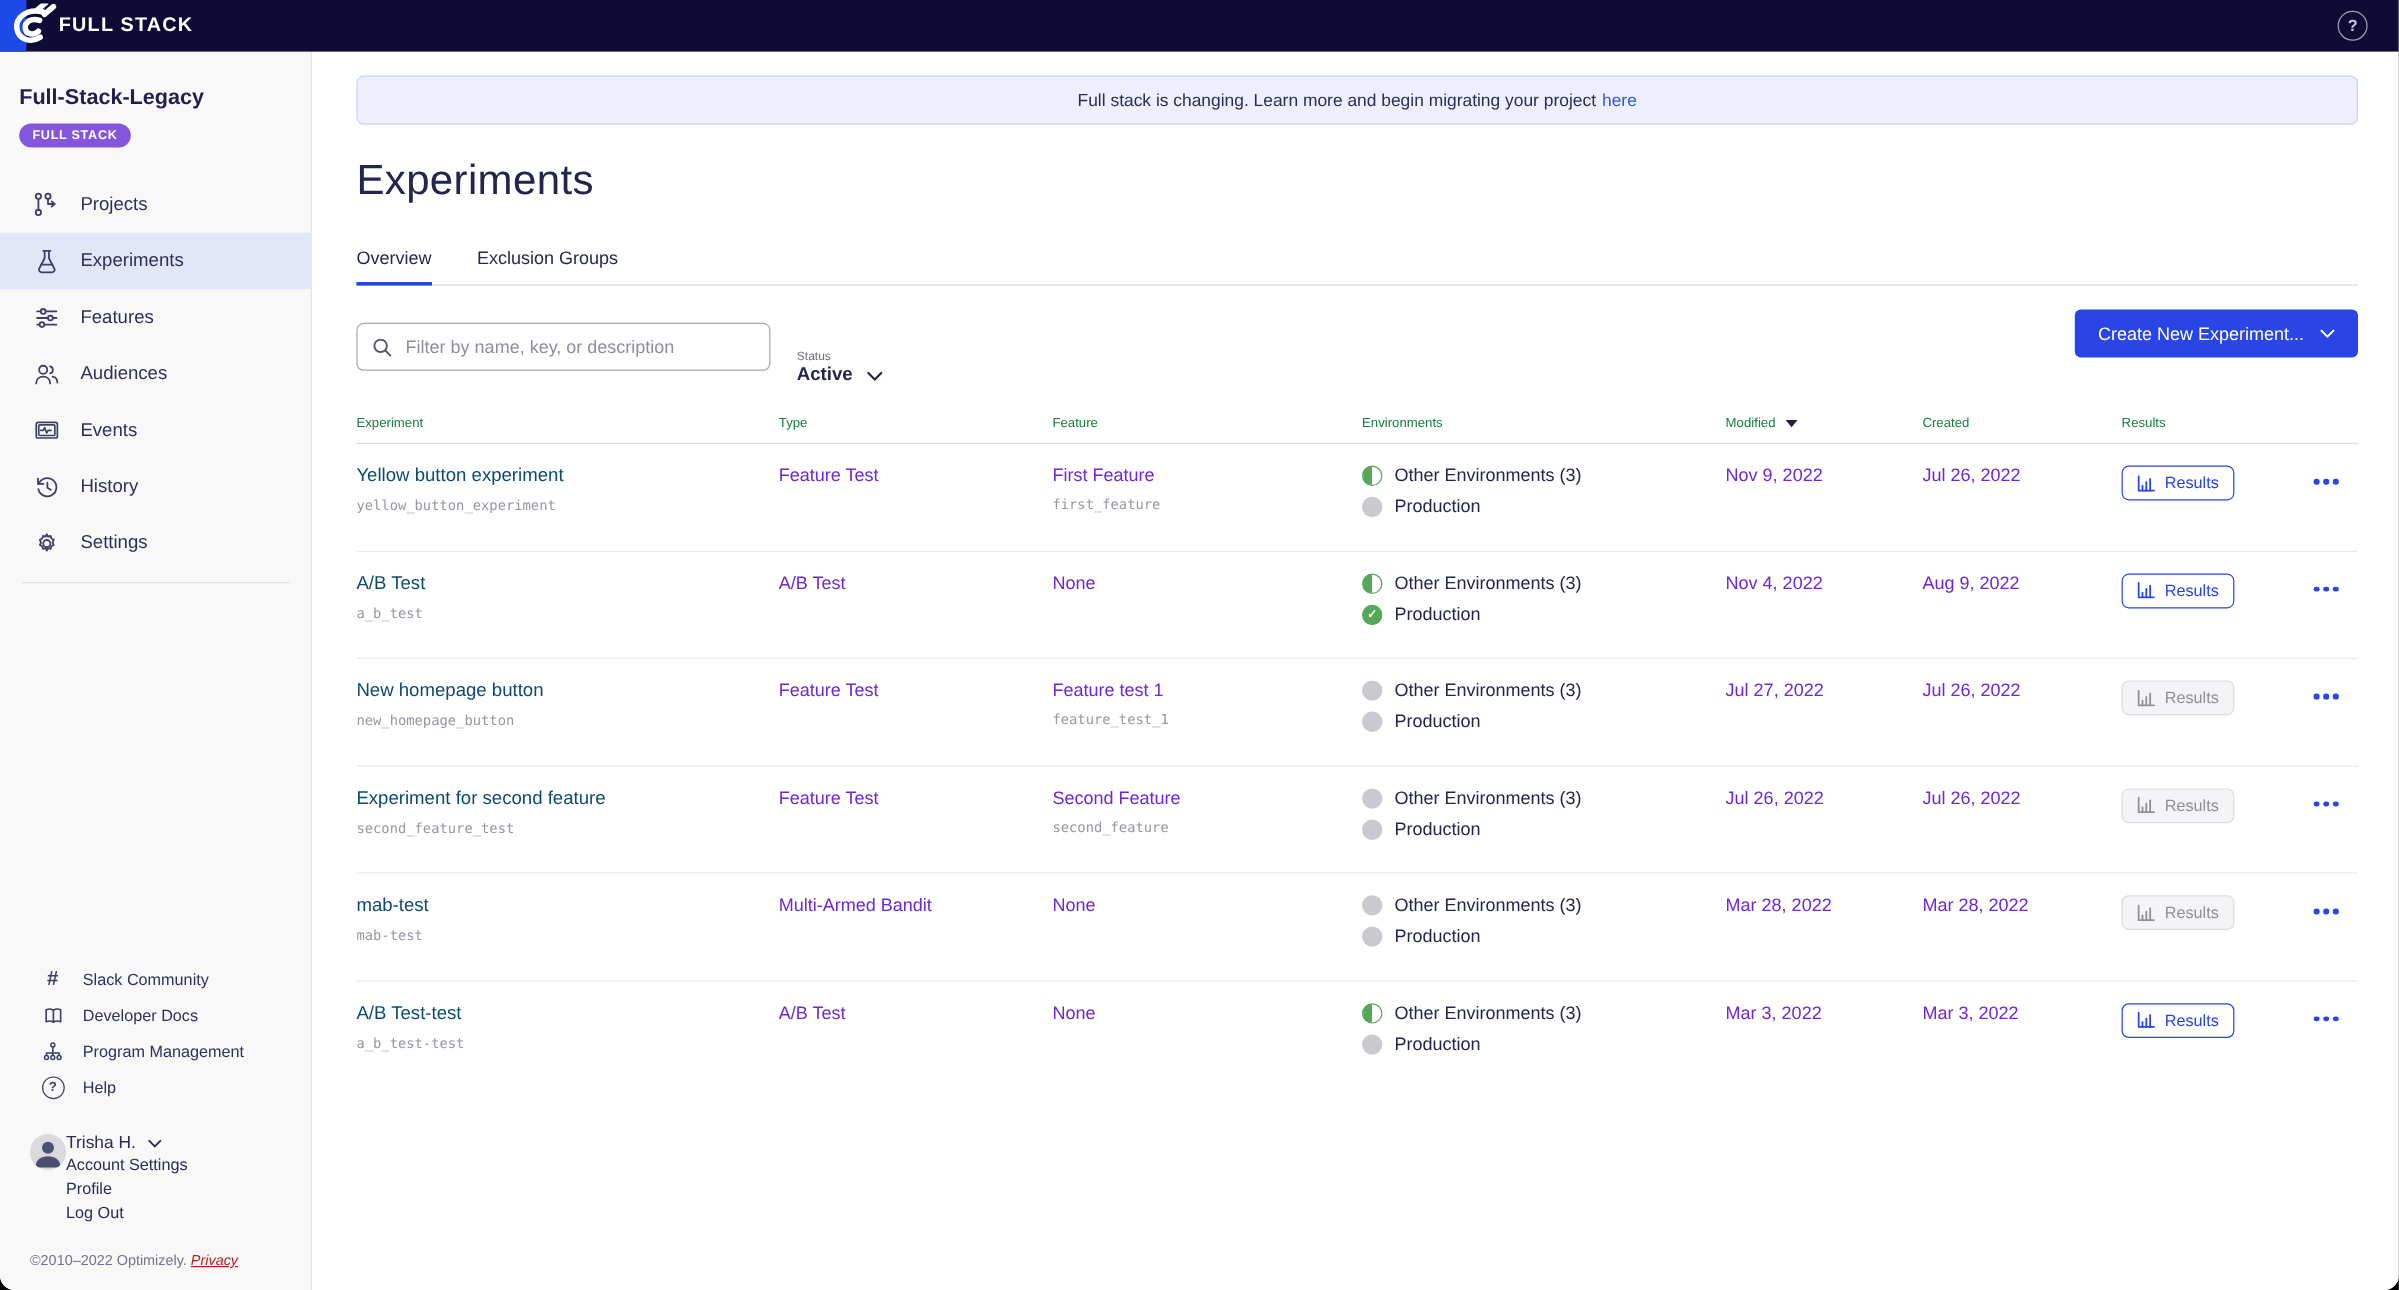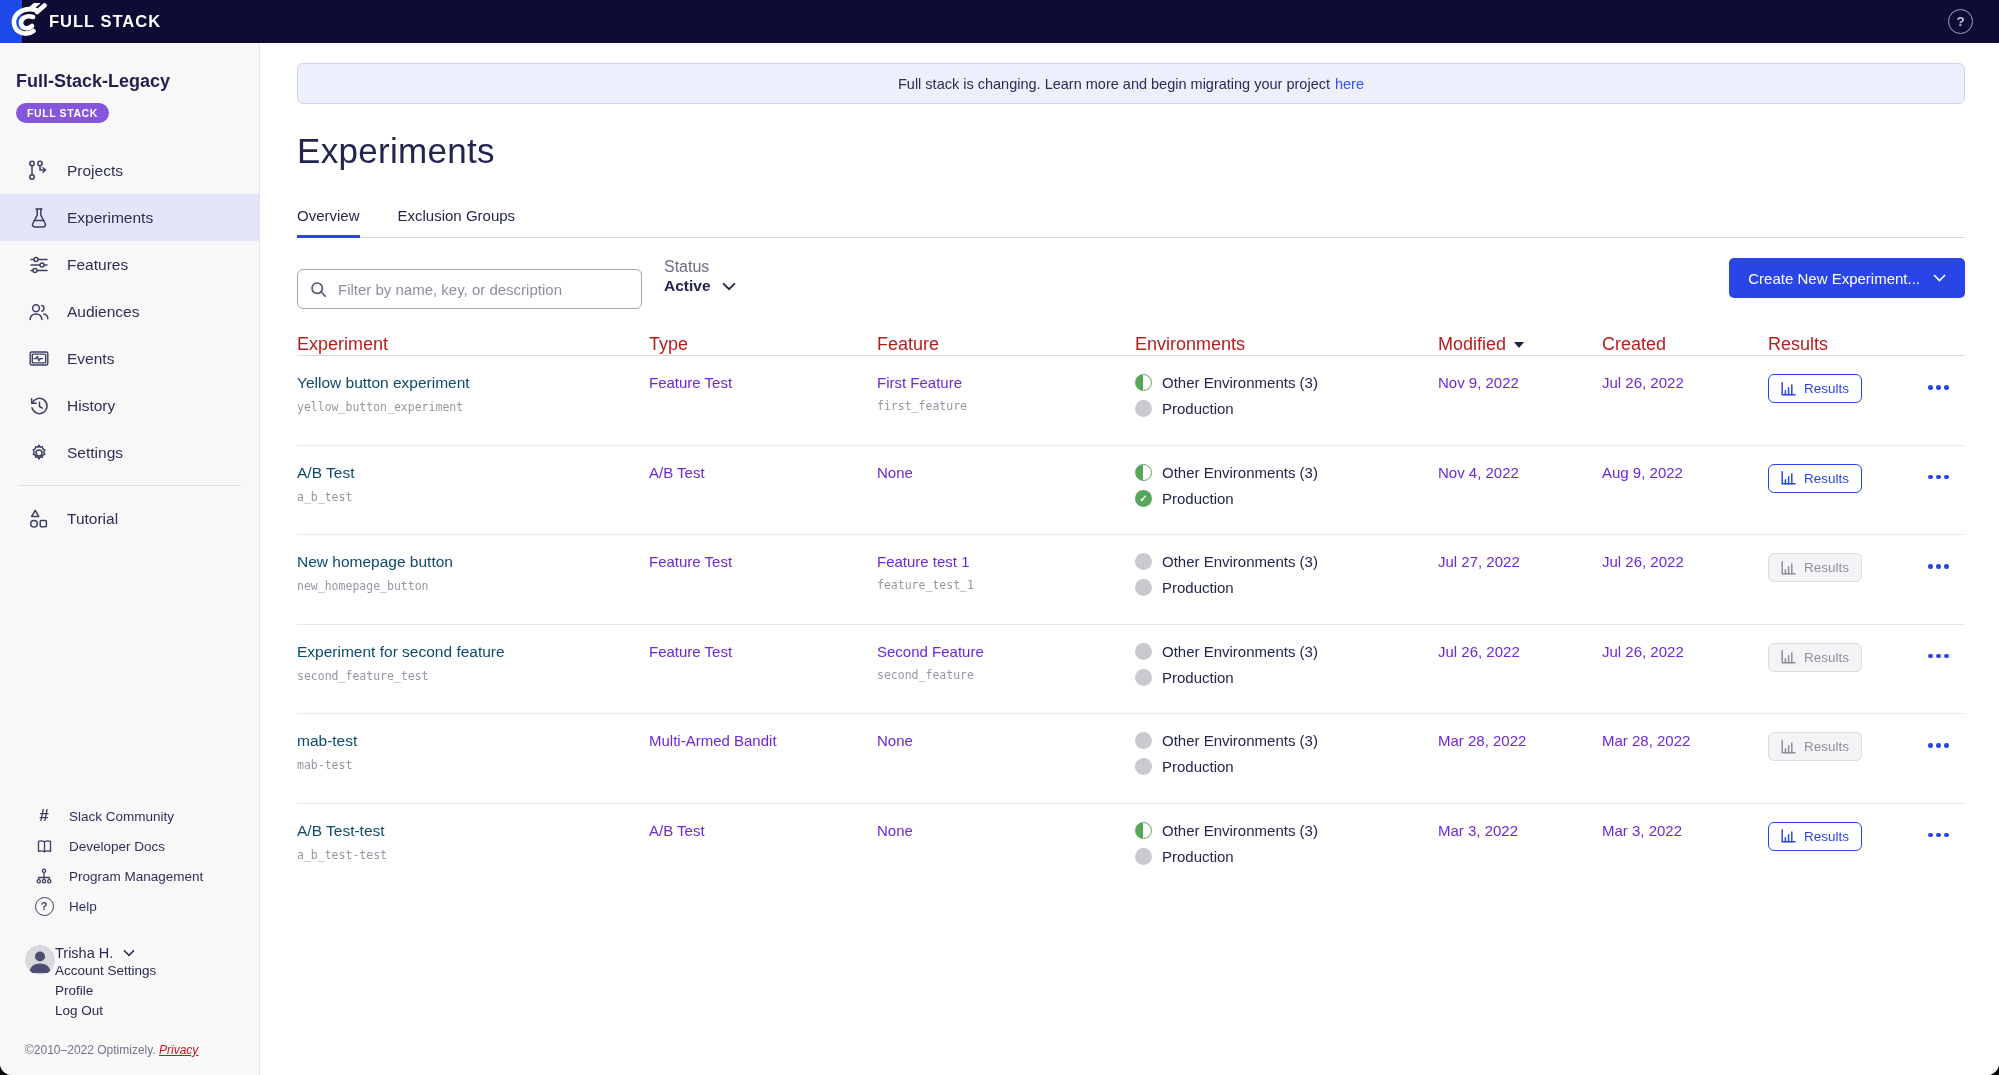--- a/index.html
+++ b/index.html
@@ -60,31 +60,31 @@
   .tabs { display:flex; gap:38px; margin-top:36px; border-bottom:1px solid #DADAE0; }
   .tab { font-size:15px; color:#25284E; padding-bottom:13px; cursor:pointer; position:relative; }
   .tab.active::after { content:""; position:absolute; left:0; right:0; bottom:-1px; height:3px; background:#2945E5; }
 
   .toolbar { display:flex; align-items:flex-start; margin-top:20px; }
   .search-box { width:345px; height:40px; border:1px solid #A6A6B6; border-radius:6px; background:#fff;
                 display:flex; align-items:center; padding:0 12px; gap:9px;margin-top:11px; }
   .search-box input { border:none; outline:none; flex:1; font-size:15px; color:#23254D; font-family:inherit; background:transparent; }
   .search-box input::placeholder { color:#8E8E9F; }
   .status { margin-left:22px; }
-  .status-label { font-size:16px; color:#6E6E82; }
+  .status-label { font-size:10px; color:#6E6E82;margin-top:34px; }
   .status-value-row { display:flex; align-items:center; gap:11px; margin-top:1px; color:#23254D; cursor:pointer; }
   .status-value { font-size:15.5px; font-weight:700; }
   .create-btn { margin-left:auto; height:40px; background:#2945E5; color:#fff; border:none; border-radius:5px;
                 font-size:15px; padding:0 19px; display:flex; align-items:center; gap:13px;
                 font-family:inherit; cursor:pointer; }
 
   
   .exp-table { margin-top:25px; }
   .thead, .trow { display:grid; grid-template-columns:352px 228px 258px 303px 164px 166px 160px 1fr; }
-  .thead { font-size:18px; color:#b91c1c; border-bottom:1px solid #DCDCE2; }
+  .thead { font-size:11px; color:#15803d; padding-bottom:10px; border-bottom:1px solid #DCDCE2; }
   .th-modified { display:flex; align-items:center; gap:8px; }
   .sort-tri { width:0; height:0; border-left:5px solid transparent; border-right:5px solid transparent;
               border-top:6px solid #1F2145; }
   .trow { height:89.5px; padding-top:18px; border-bottom:1px solid #E9E9EE; align-items:start; }
   .trow:last-child { border-bottom:none; }
   .cell-name a { color:#0c4a6e; font-size:15.5px; text-decoration:none; cursor:pointer; }
   .cell-key { margin-top:8px; font-family:"DejaVu Sans Mono", monospace; font-size:11.5px; color:#9797A3; }
   .cell-plain { font-size:15px; color:#6d28d9; }
   .env-line { display:flex; align-items:center; gap:10px; }
   .env-line + .env-line { margin-top:9px; }
@@ -182,28 +182,20 @@
           <span>History</span>
         </div>
         <div class="nav-item">
           <svg width="24" height="24" viewBox="0 0 24 24" fill="none" stroke="#3E3F63" stroke-width="1.5" stroke-linejoin="round">
             <circle cx="12" cy="12" r="3"></circle>
             <path d="M12 4.2 l1 2 2.2 -0.6 0.6 2.2 2 1 -1 2.2 1 2.2 -2 1 -0.6 2.2 -2.2 -0.6 -1 2 -1 -2 -2.2 0.6 -0.6 -2.2 -2 -1 1 -2.2 -1 -2.2 2 -1 0.6 -2.2 2.2 0.6 z"></path>
           </svg>
           <span>Settings</span>
         </div>
         <div class="nav-divider"></div>
-        <div class="nav-item">
-          <svg width="24" height="24" viewBox="0 0 24 24" fill="none" stroke="#3E3F63" stroke-width="1.5" stroke-linejoin="round">
-            <path d="M8.2 3.4 L11.7 9.4 H4.7 Z"></path>
-            <circle cx="7" cy="16.8" r="3.3"></circle>
-            <rect x="13.2" y="13.6" width="6.2" height="6.2" rx="1"></rect>
-          </svg>
-          <span>Tutorial</span>
-        </div>
       </div>
 
       <div class="sidebar-bottom">
         <div class="util-item">
           <span class="util-icon-wrap">
               <span class="hash-glyph">#</span>
             </span>
           <span>Slack Community</span>
         </div>
         <div class="util-item">

